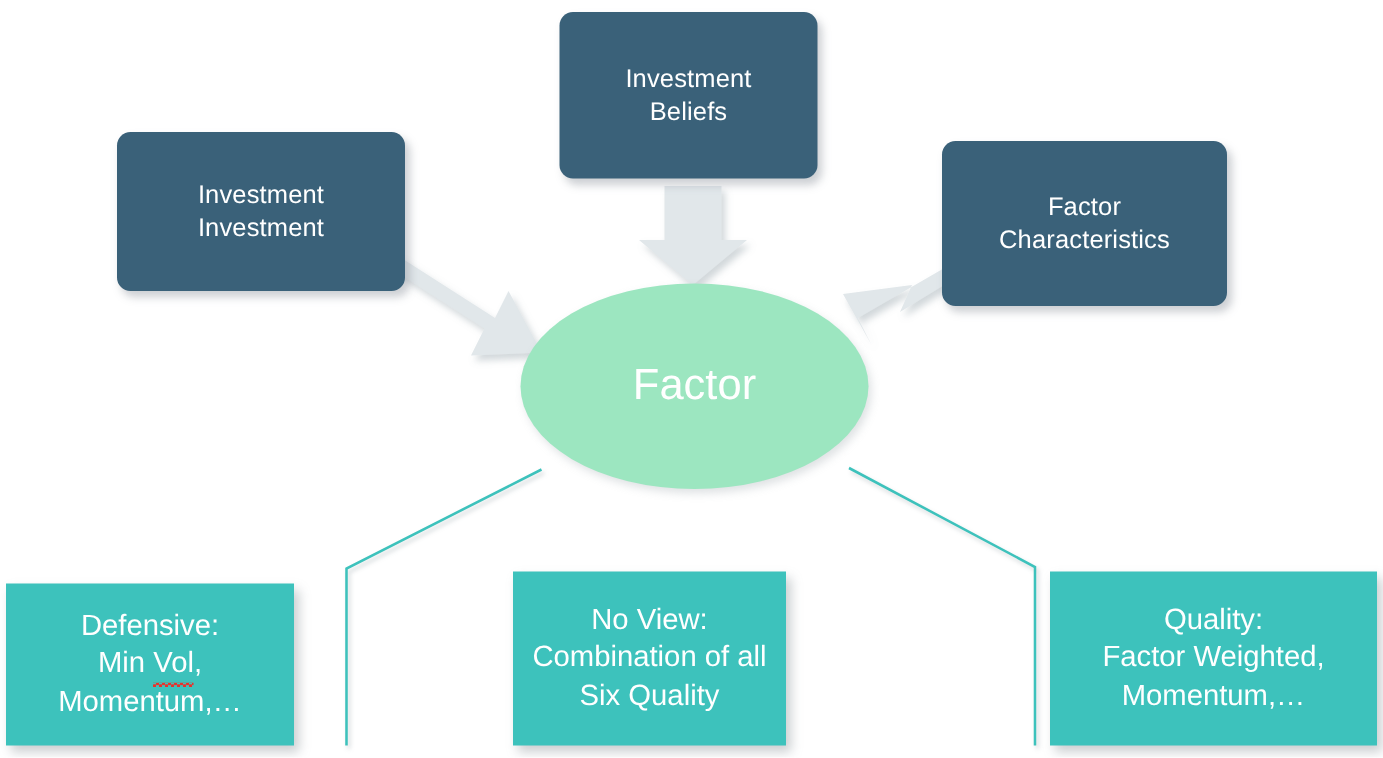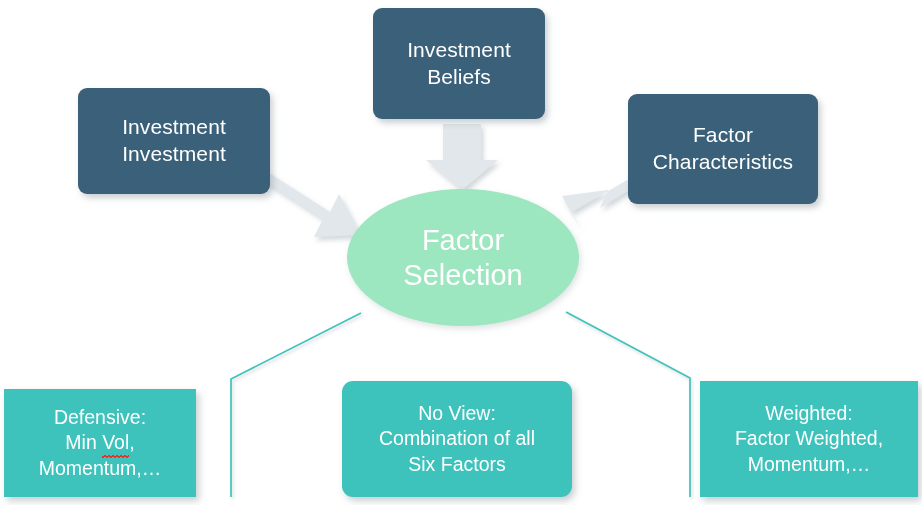--- a/index.html
+++ b/index.html
@@ -33,21 +33,21 @@
   
   .top-box {
     position: absolute;
     background: #3A6179;
     border-radius: 9px;
     color: #ffffff;
     display: flex;
     align-items: center;
     justify-content: center;
     text-align: center;
-    font-size: 21px;
+    font-size: 17px;
     line-height: 1.28;
     letter-spacing: 0.1px;
     box-shadow: 3px 4px 6px rgba(120,130,140,0.38);
     box-sizing: border-box;
     padding: 2px 8px;
   }
   #box-objective {
     left: 78px;
     top: 88px;
     width: 192px;
@@ -104,23 +104,22 @@
   #box-defensive {
     left: 4px;
     top: 389px;
     width: 192px;
     height: 108px;
     justify-content: flex-end;
   }
   #box-noview {
     left: 342px;
     top: 381px;
-    width: 230px;
+    width: 182px;
     height: 116px;
-    border-radius: 11px;
   }
   #box-dynamic {
     left: 700px;
     top: 381px;
     width: 218px;
     height: 116px;
   }
 
   .line {
     display: block;
@@ -195,40 +194,39 @@
   <div class="top-box" id="box-characteristics">
     <div>
       <span class="line">Factor</span>
       <span class="line">Characteristics</span>
     </div>
   </div>
 
   <div id="ellipse-factor-selection">
     <div>
       <span class="line">Factor</span>
-      <span class="line">Selection</span>
     </div>
   </div>
 
   <div class="bottom-box" id="box-defensive">
     <div>
       <span class="line">Defensive:</span>
       <span class="line"><span>Min </span><span class="spellcheck">Vol</span><span>, Momentum,…</span></span>
     </div>
   </div>
 
   <div class="bottom-box" id="box-noview">
     <div>
       <span class="line">No View:</span>
       <span class="line">Combination of all</span>
-      <span class="line">Six Factors</span>
+      <span class="line">Six Quality</span>
     </div>
   </div>
 
   <div class="bottom-box" id="box-dynamic">
     <div>
-      <span class="line">Weighted:</span>
+      <span class="line">Quality:</span>
       <span class="line">Factor Weighted,</span>
       <span class="line">Momentum,…</span>
     </div>
   </div>
 
 </div>
 
 </body></html>

